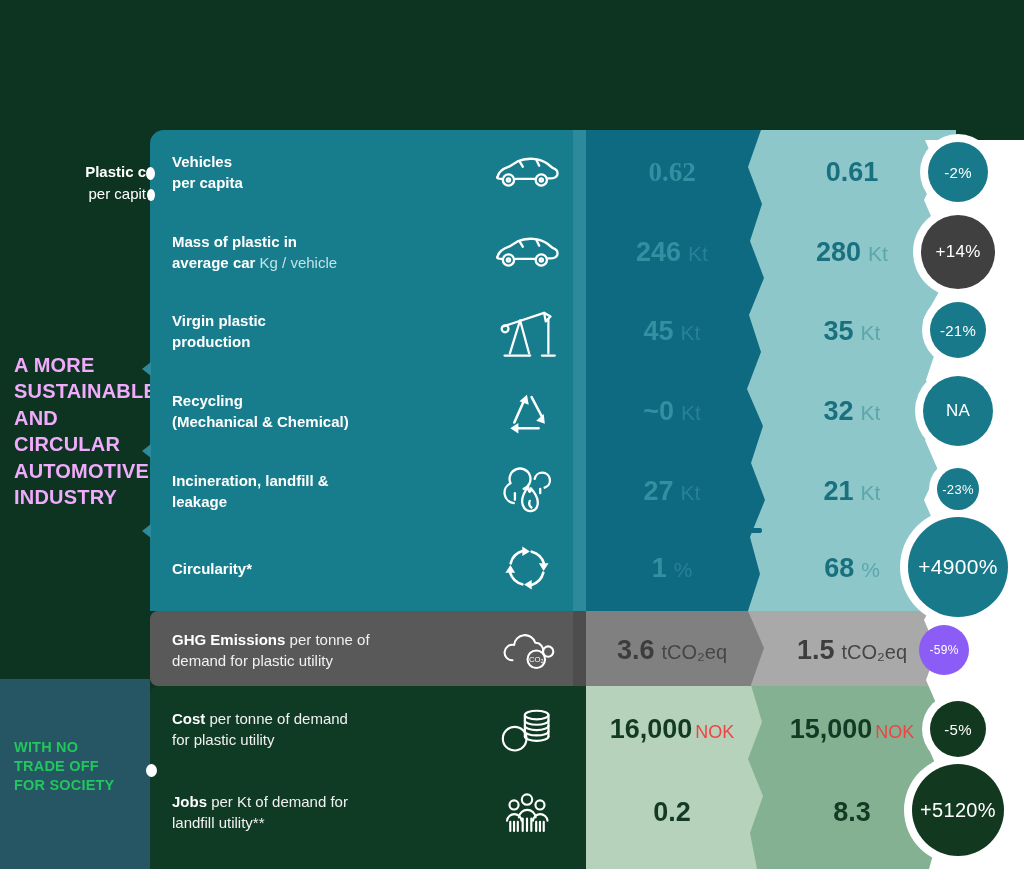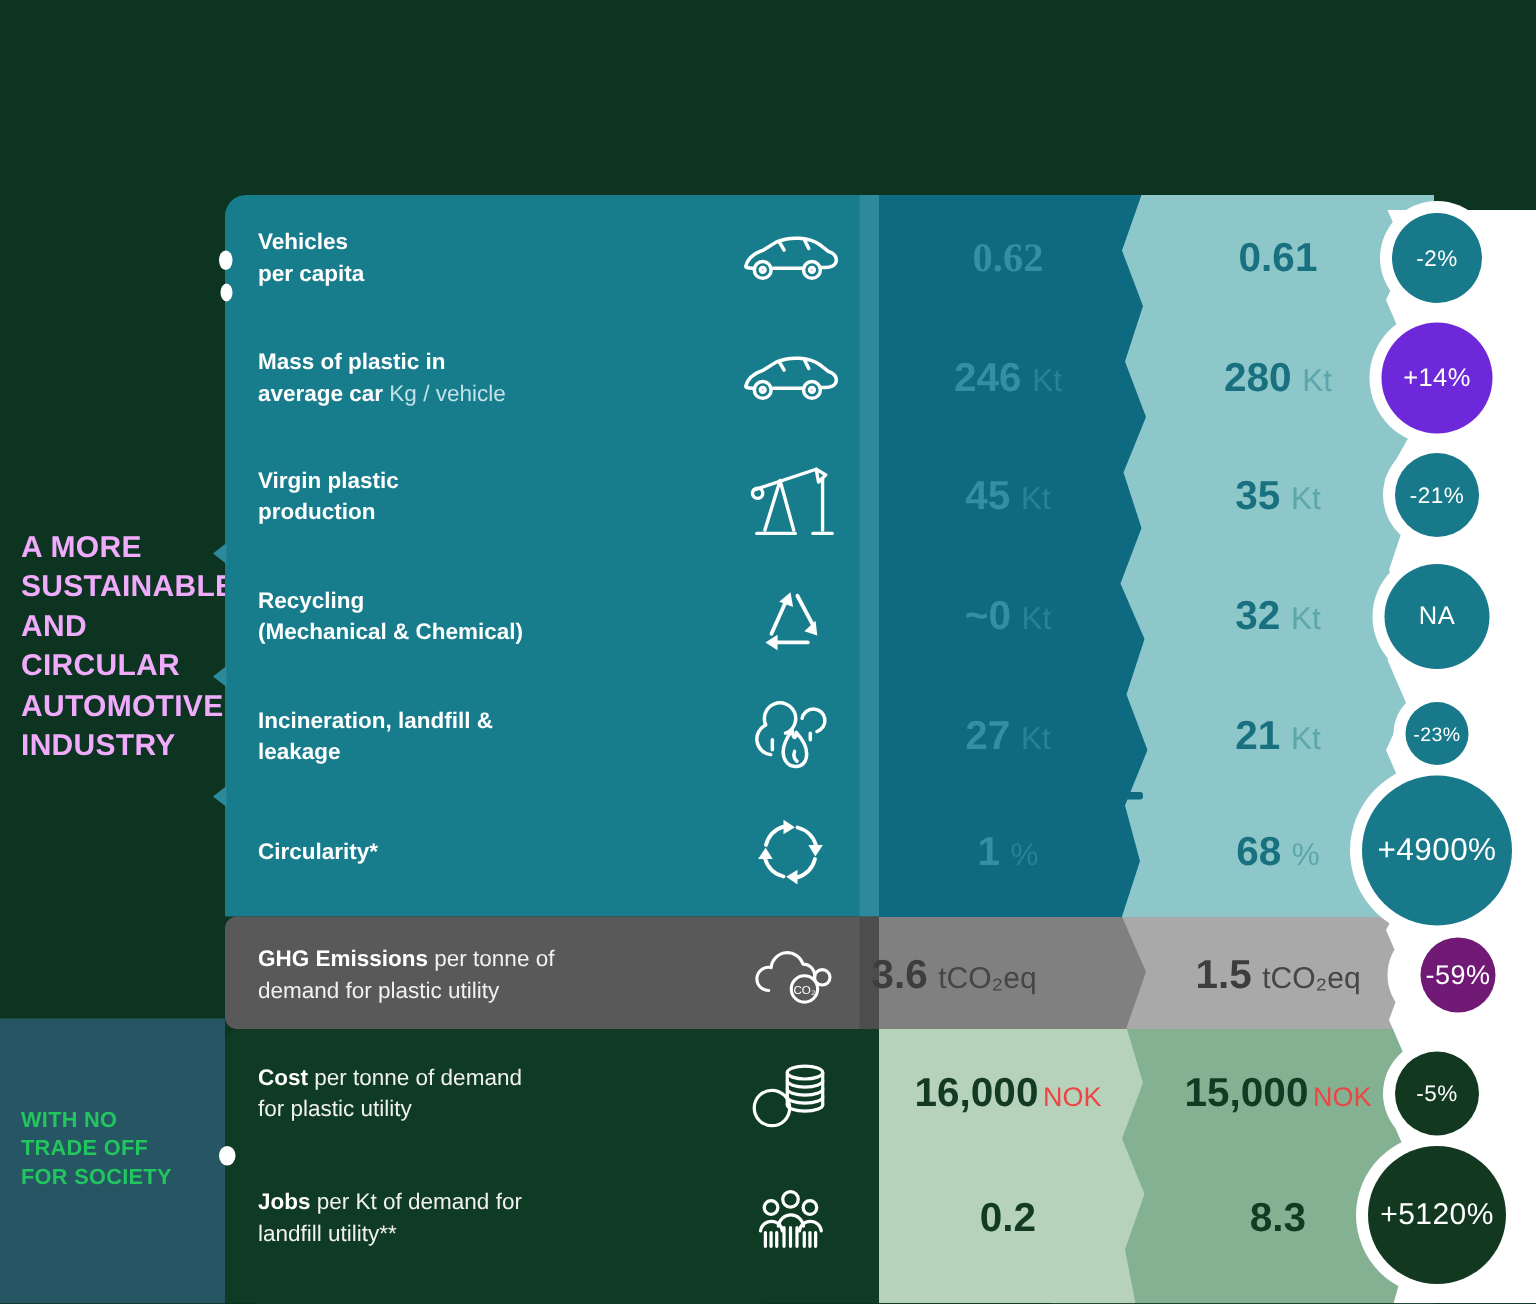--- a/index.html
+++ b/index.html
@@ -86,20 +86,24 @@
 
   <div class="sidebar-top">A MORE
 SUSTAINABLE
 AND CIRCULAR
 AUTOMOTIVE
 INDUSTRY</div>
   <div class="sidebar-bottom">WITH NO
 TRADE OFF
 FOR SOCIETY</div>
 
+  <div class="note">
+    <span class="l1">Plastic c</span>
+    <span class="l2">per capit</span>
+  </div>
   <div class="dot dot1"></div>
   <div class="dot dot2"></div>
 
   <div class="dash"></div>
   <div class="notch notch1"></div>
   <div class="notch notch2"></div>
   <div class="notch notch3"></div>
   <div class="notch-white"></div>
 
   <div id="rows-layer">
@@ -143,21 +147,21 @@
       </div>
       <div class="value v-teal1" style="left: 672px; top: 252px;">
         <span class="num">246</span>
         <span class="unit">Kt</span>
       </div>
       <div class="value v-teal2" style="left: 852px; top: 252px;">
         <span class="num">280</span>
         <span class="unit">Kt</span>
       </div>
       <div class="halo" style="height: 90px; width: 90px; left: 958px; top: 252px;"></div>
-      <div class="chg" style="height: 74px; width: 74px; left: 958px; top: 252px; background: #6d28d9; font-size: 17px; justify-content: center;">
+      <div class="chg" style="height: 74px; width: 74px; left: 958px; top: 252px; background: #404040; font-size: 17px; justify-content: center;">
         <span>+14%</span>
       </div>
       <div class="row-label" style="top: 331px;"><span class="lbl-b">Virgin plastic
 production</span><span class="lbl-r rest-teal"></span></div>
       <div class="icon-box" style="top: 331px;">
         <svg viewBox="0 0 58 50" width="62" height="54" fill="none" stroke="#fff" stroke-width="2.1" stroke-linecap="round" stroke-linejoin="round">
           <path d="M8 48 H32"></path>
           <path d="M13 46 L22.5 15 L31 46"></path>
           <path d="M6 21 L45 8"></path>
           <circle cx="8.5" cy="23" r="3.2"></circle>
@@ -262,30 +266,30 @@
       <div class="row-label" style="top: 650px;"><span class="lbl-b">GHG Emissions</span><span class="lbl-r rest-dark"> per tonne of
 demand for plastic utility</span></div>
       <div class="icon-box" style="top: 650px;">
         <svg viewBox="0 0 62 46" width="64" height="48" fill="none" stroke="#fff" stroke-width="2" stroke-linecap="round" stroke-linejoin="round">
           <path d="M17 33 a7.5 7.5 0 1 1 1.5 -14.8 a10.5 10.5 0 0 1 20.5 -2.2 a7.5 7.5 0 0 1 7.5 9"></path>
           <circle cx="40" cy="32" r="8.5"></circle>
           <circle cx="51.5" cy="24.5" r="5"></circle>
           <text x="40" y="35" font-size="7.5" fill="#fff" stroke="none" text-anchor="middle" font-family="Liberation Sans, sans-serif">CO₂</text>
         </svg>
       </div>
-      <div class="value v-gray" style="left: 636px; top: 650px;">
+      <div class="value v-gray" style="left: 672px; top: 650px;">
         <span class="num">3.6</span>
         <span class="unit">tCO₂eq</span>
       </div>
       <div class="value v-gray" style="left: 852px; top: 650px;">
         <span class="num">1.5</span>
         <span class="unit">tCO₂eq</span>
       </div>
       <div class="halo" style="height: 66px; width: 66px; left: 958px; top: 650px;"></div>
-      <div class="chg" style="height: 50px; width: 50px; left: 972px; top: 650px; background: #701a75; font-size: 18px;">
+      <div class="chg" style="height: 50px; width: 50px; left: 944px; top: 650px; background: #8b5cf6; font-size: 12px;">
         <span>-59%</span>
       </div>
       <div class="row-label" style="top: 729px;"><span class="lbl-b">Cost</span><span class="lbl-r rest-dark"> per tonne of demand
 for plastic utility</span></div>
       <div class="icon-box" style="top: 729px;">
         <svg viewBox="0 0 54 46" width="58" height="50" fill="none" stroke="#fff" stroke-width="2" stroke-linecap="round">
           <ellipse cx="36" cy="10" rx="11" ry="4"></ellipse>
           <path d="M25 10 V30 M47 10 V30"></path>
           <path d="M25 15 a11 4 0 0 0 22 0"></path>
           <path d="M25 20 a11 4 0 0 0 22 0"></path>

